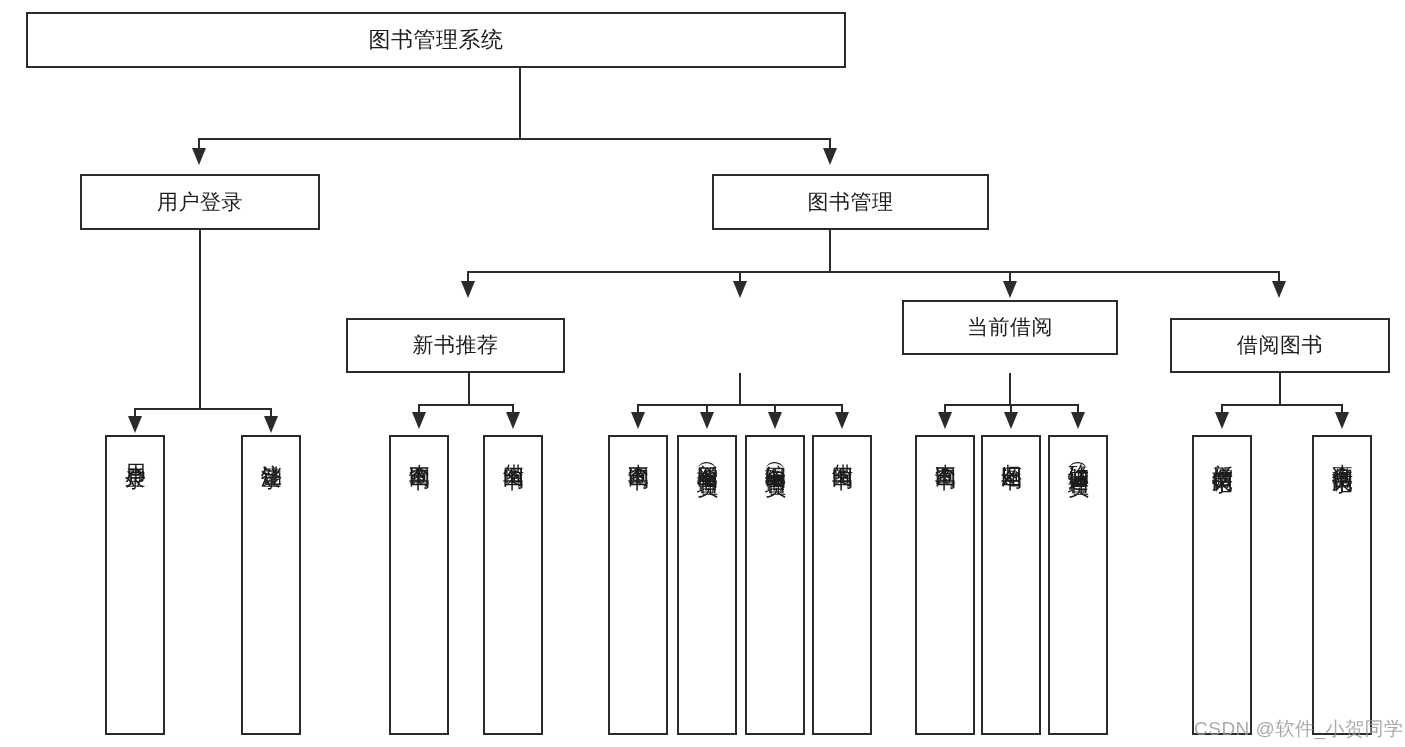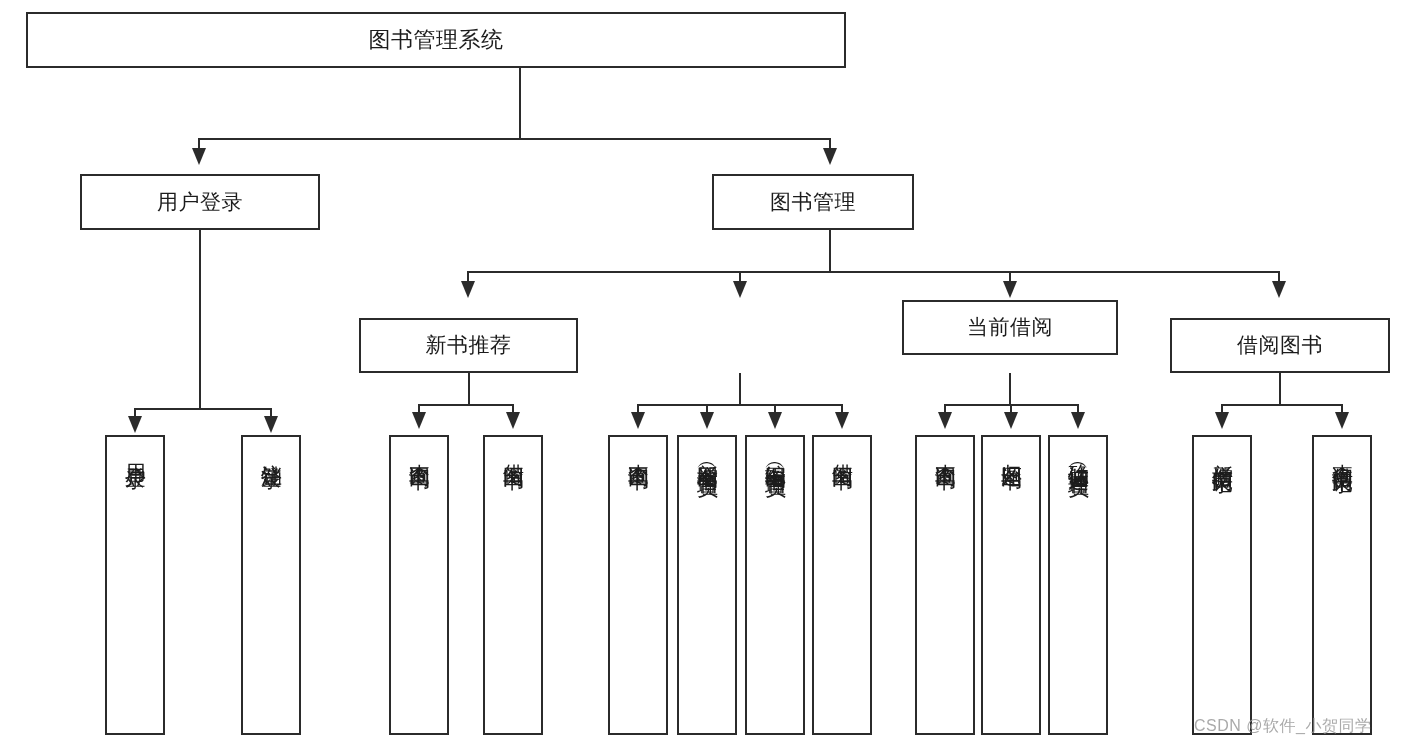--- a/index.html
+++ b/index.html
@@ -72,21 +72,21 @@
     width: 0;
     height: 0;
     border-left: 7px solid transparent;
     border-right: 7px solid transparent;
     border-top: 17px solid #2b2b2b;
   }
 
   
   #watermark {
     position: absolute;
-    font-size: 16px;
+    font-size: 19px;
     color: #9b9b9b;
     opacity: 0.85;
     white-space: nowrap;
     letter-spacing: 0.5px;
   }
 </style>
 </head>
 <body>
 
 <div id="canvas">
@@ -99,21 +99,21 @@
   <div class="hline" style="left:198px; top:138px; width:633px; height:2px;"></div>
   <div class="vline" style="left:198px; top:138px; width:2px; height:12px;"></div>
   <div class="arrow" style="left:192px; top:148px;"></div>
   <div class="vline" style="left:829px; top:138px; width:2px; height:12px;"></div>
   <div class="arrow" style="left:823px; top:148px;"></div>
 
   <div class="node" style="left:80px; top:174px; width:240px; height:56px;">
     <span class="label">用户登录</span>
   </div>
 
-  <div class="node" style="left:712px; top:174px; width:202px; height:56px;">
+  <div class="node" style="left:712px; top:174px; width:277px; height:56px;">
     <span class="label">图书管理</span>
   </div>
 
   <div class="vline" style="left:199px; top:230px; width:2px; height:180px;"></div>
   <div class="hline" style="left:134px; top:408px; width:138px; height:2px;"></div>
   <div class="vline" style="left:134px; top:408px; width:2px; height:10px;"></div>
   <div class="arrow" style="left:128px; top:416px;"></div>
   <div class="vline" style="left:270px; top:408px; width:2px; height:10px;"></div>
   <div class="arrow" style="left:264px; top:416px;"></div>
 
@@ -121,21 +121,21 @@
   <div class="hline" style="left:467px; top:271px; width:812px; height:2px;"></div>
   <div class="vline" style="left:467px; top:271px; width:2px; height:12px;"></div>
   <div class="arrow" style="left:461px; top:281px;"></div>
   <div class="vline" style="left:739px; top:271px; width:2px; height:12px;"></div>
   <div class="arrow" style="left:733px; top:281px;"></div>
   <div class="vline" style="left:1009px; top:271px; width:2px; height:12px;"></div>
   <div class="arrow" style="left:1003px; top:281px;"></div>
   <div class="vline" style="left:1278px; top:271px; width:2px; height:12px;"></div>
   <div class="arrow" style="left:1272px; top:281px;"></div>
 
-  <div class="node" style="left:359px; top:318px; width:219px; height:55px;">
+  <div class="node" style="left:346px; top:318px; width:219px; height:55px;">
     <span class="label">新书推荐</span>
   </div>
   <div class="node" style="left:902px; top:300px; width:216px; height:55px;">
     <span class="label">当前借阅</span>
   </div>
   <div class="node" style="left:1170px; top:318px; width:220px; height:55px;">
     <span class="label">借阅图书</span>
   </div>
 
   <div class="vline" style="left:468px; top:373px; width:2px; height:32px;"></div>

